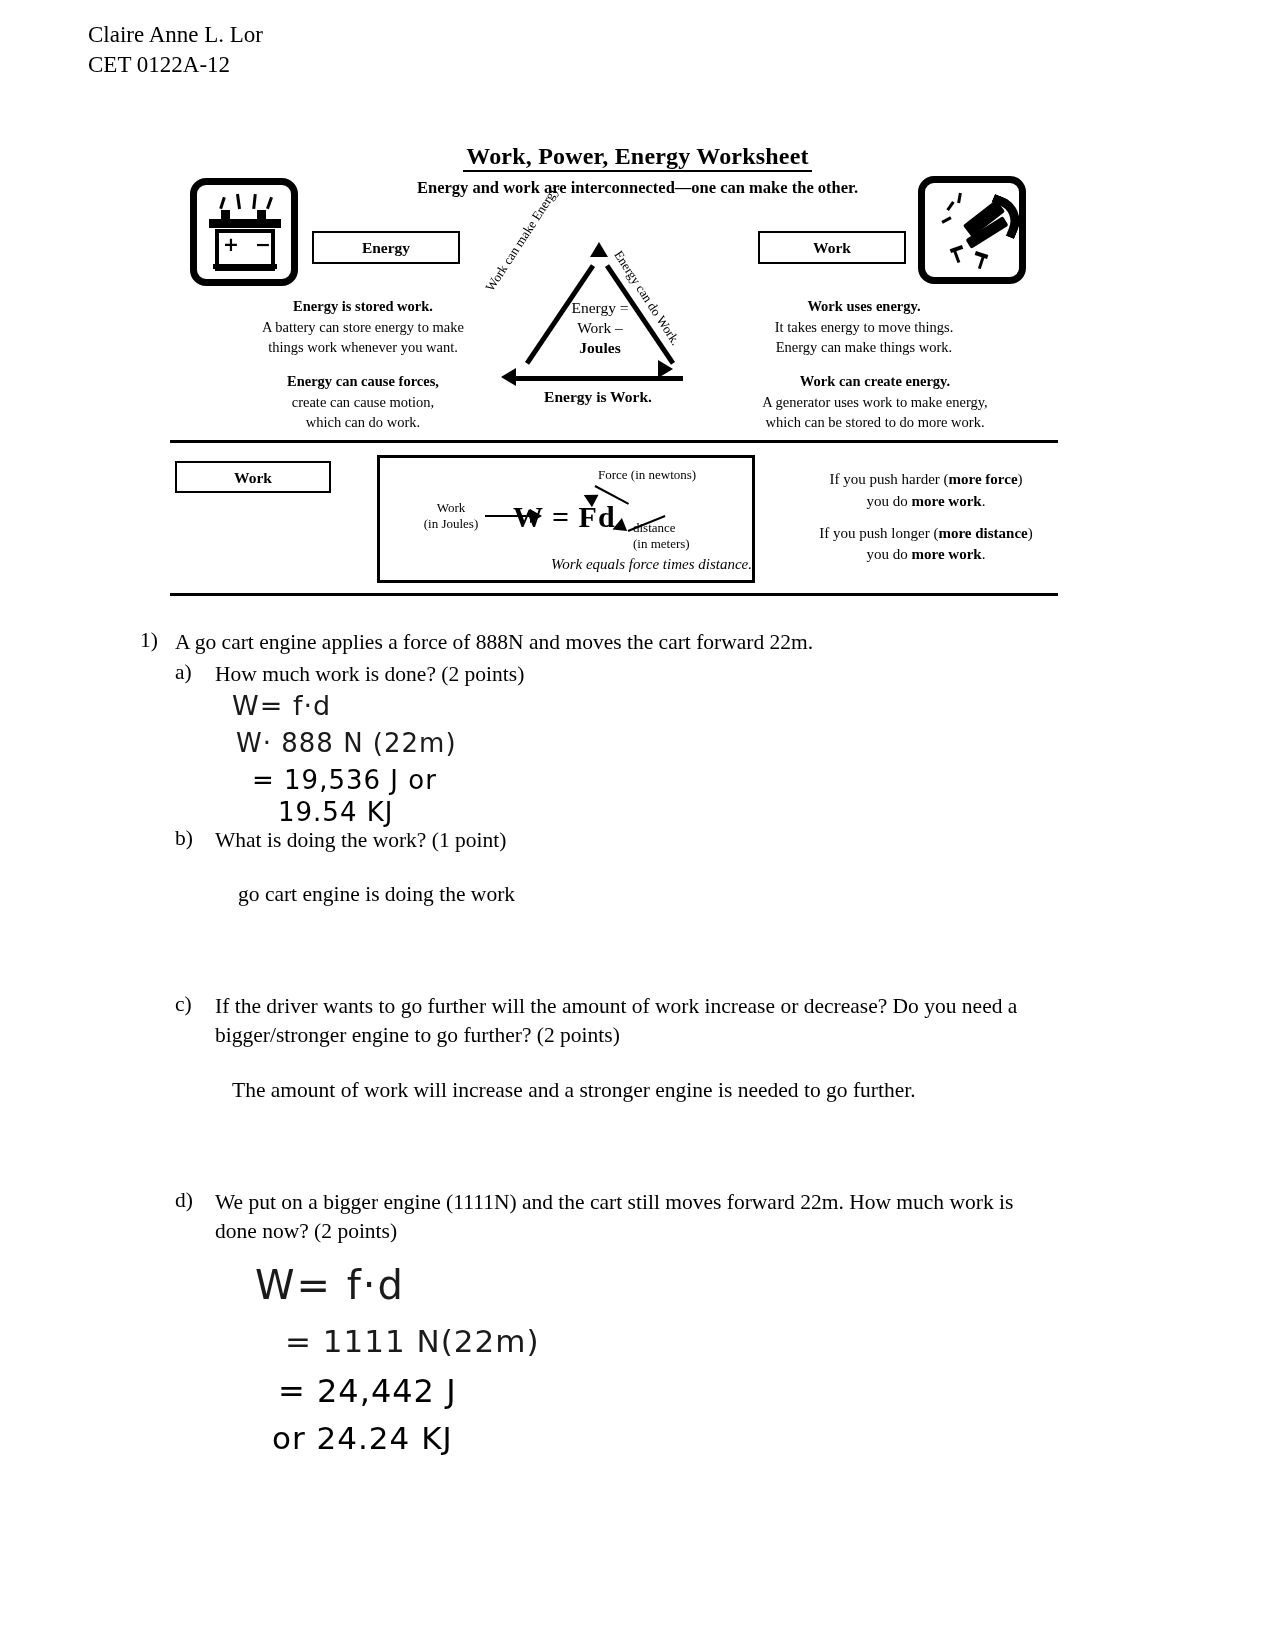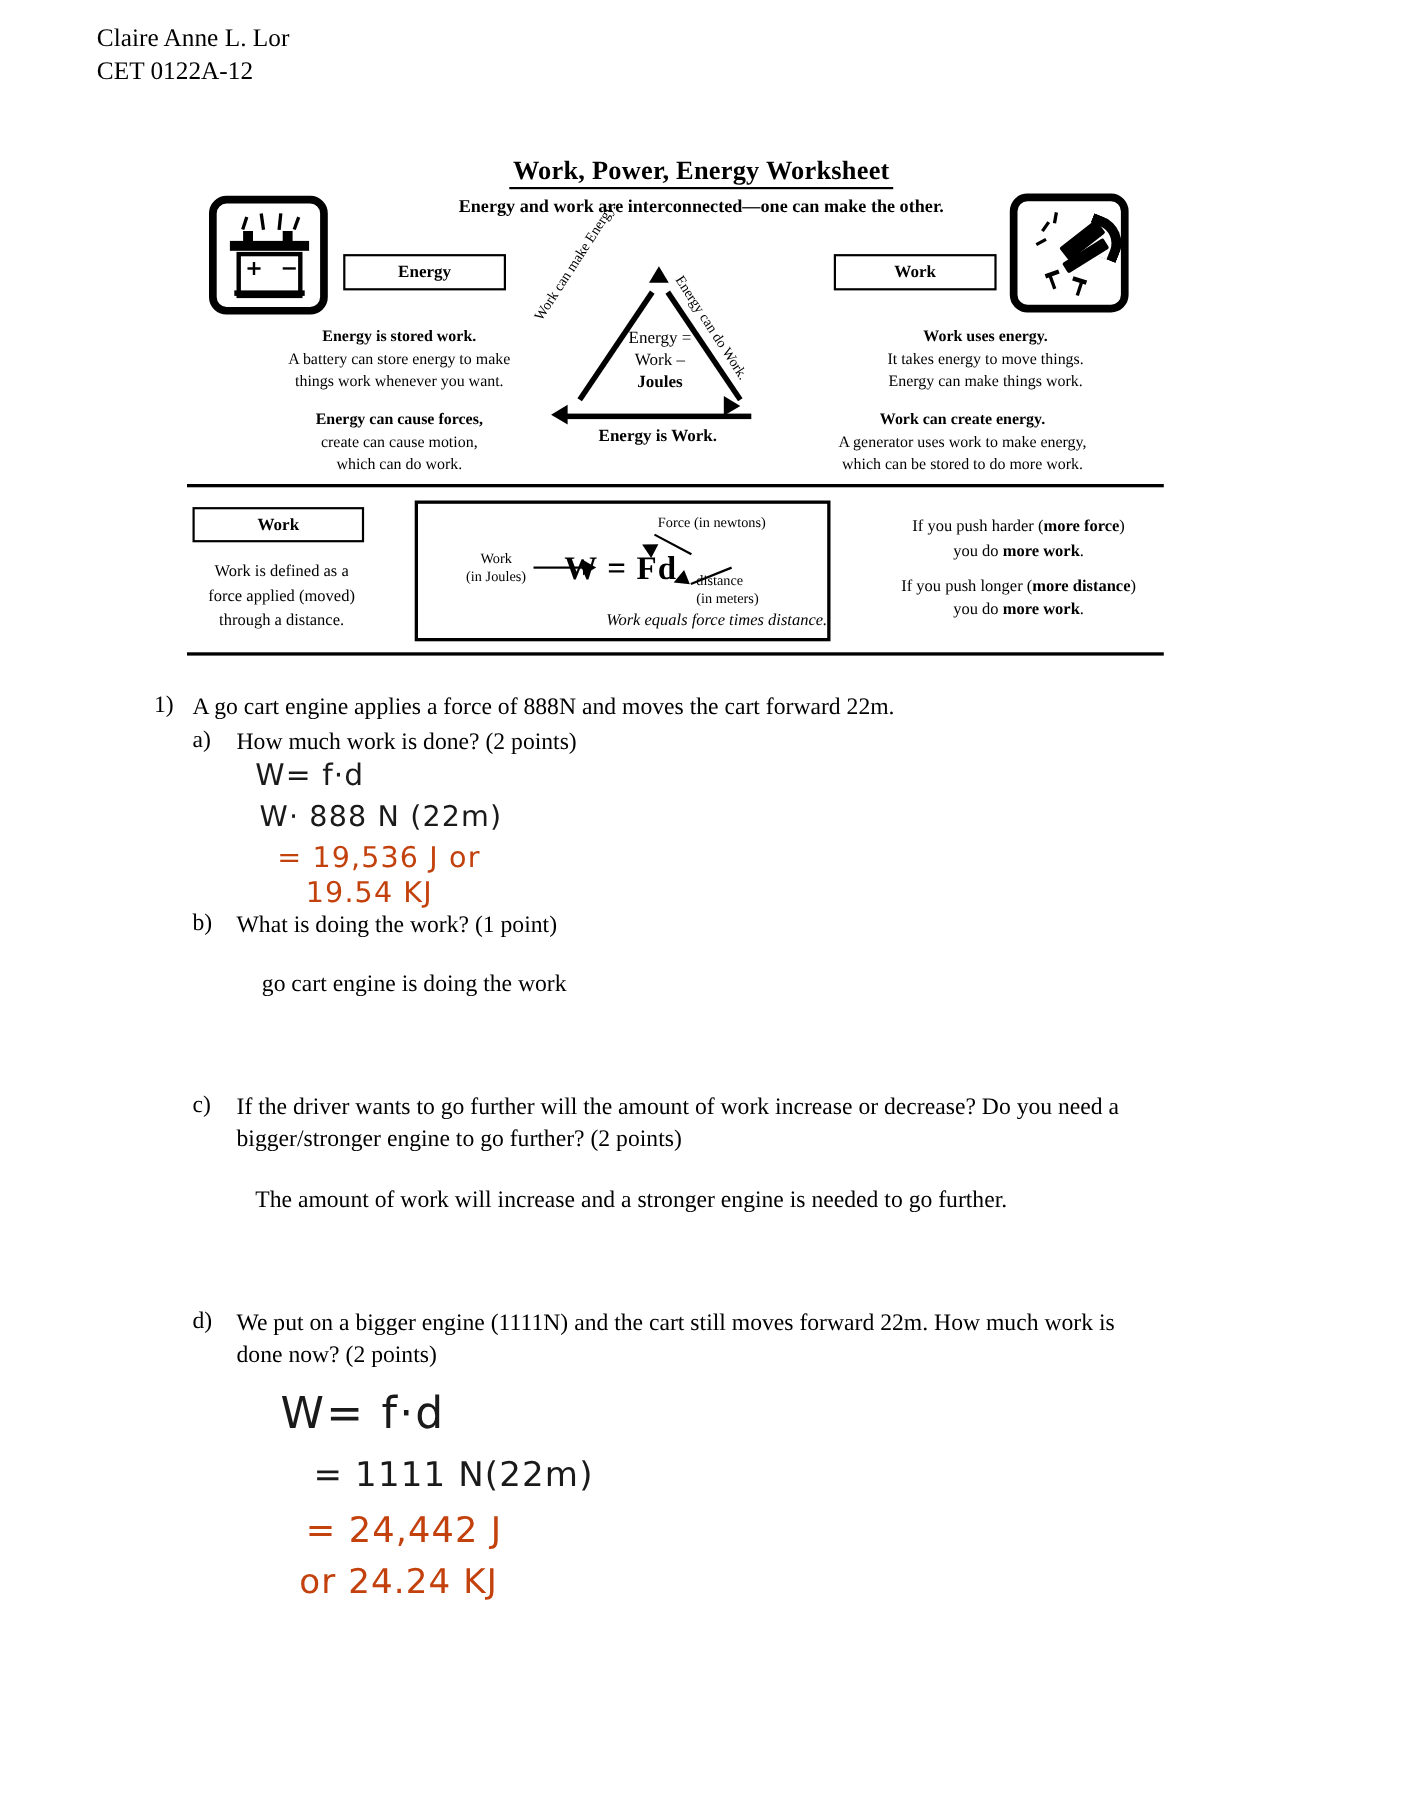--- a/index.html
+++ b/index.html
@@ -195,21 +195,21 @@
   
   .desc {
     position: absolute;
     text-align: center;
     font-size: 14.5px;
     line-height: 1.42;
   }
   .desc b { font-weight: bold; }
   .desc-left  { left: 48px;  top: 128px; width: 290px; }
   .desc-left2 { left: 48px;  top: 203px; width: 290px; }
-  .desc-right { left: 576px; top: 128px; width: 300px; }
+  .desc-right { left: 544px; top: 128px; width: 300px; }
   .desc-right2{ left: 540px; top: 203px; width: 330px; }
 
   
   .tri-wrap {
     position: absolute;
     left: 325px;
     top: 62px;
     width: 210px;
     height: 165px;
   }
@@ -427,21 +427,21 @@
   .qd { left: 215px; top: 1188px; width: 810px; }
   .nd { left: 175px; top: 1188px; }
 
   
   .hw {
     position: absolute;
     font-family: "DejaVu Sans", sans-serif;
     color: #1a1a1a;
     white-space: nowrap;
   }
-  .hw-red { color: #c2410c; }
+  .hw-red { color: #000000; }
 
   .hw-a1 { left: 232px; top: 690px; font-size: 27px; letter-spacing: 1px; }
   .hw-a2 { left: 236px; top: 728px; font-size: 26px; letter-spacing: 1px; }
   .hw-a3 { left: 252px; top: 765px; font-size: 26px; letter-spacing: 1px; }
   .hw-a4 { left: 278px; top: 797px; font-size: 26px; letter-spacing: 1px; }
 
   .hw-d1 { left: 255px; top: 1262px; font-size: 40px; letter-spacing: 2px; }
   .hw-d2 { left: 285px; top: 1323px; font-size: 31px; letter-spacing: 1px; }
   .hw-d3 { left: 278px; top: 1372px; font-size: 32px; letter-spacing: 1px; }
   .hw-d4 { left: 272px; top: 1420px; font-size: 31px; letter-spacing: 1px; }
@@ -528,25 +528,20 @@
       <div class="j">Joules</div>
     </div>
     <div class="tri-bottom-label">Energy is Work.</div>
   </div>
 </div>
 
 <div class="hr hr-top"></div>
 
 <div class="row2">
   <div class="lb-work-left">Work</div>
-  <div class="work-def">
-    <div>Work is defined as a</div>
-    <div>force applied (moved)</div>
-    <div>through a distance.</div>
-  </div>
 
   <div class="formula-box">
     <div class="f-lbl f-work">
       <div>Work</div>
       <div>(in Joules)</div>
     </div>
     <div class="f-arrow fa-work"></div>
     <div class="fa-work-head"></div>
 
     <div class="formula-main">W = Fd</div>

